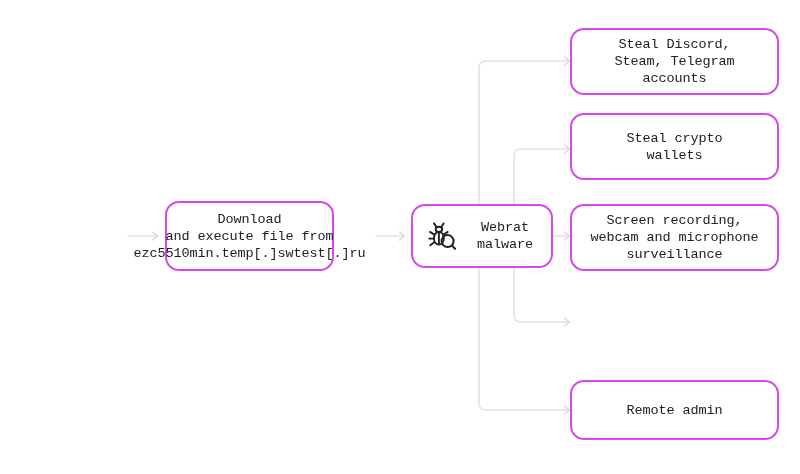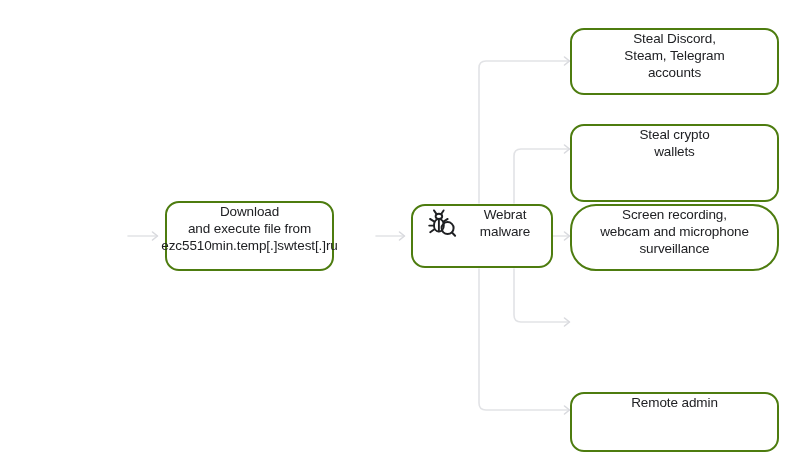--- a/index.html
+++ b/index.html
@@ -24,26 +24,27 @@
     left: 0;
     top: 0;
     width: 800px;
     height: 474px;
     pointer-events: none;
   }
   .node {
     position: absolute;
     box-sizing: border-box;
     background: #ffffff;
-    border: 2px solid #4d7c0f;
+    border: 2px solid #d946ef;
     border-radius: 14px;
     display: flex;
-    align-items: flex-start;
+    align-items: center;
     justify-content: center;
     z-index: 2;
+    font-family: Liberation Mono, monospace;
   }
   .node-label {
     font-size: 13.5px;
     line-height: 17px;
     color: #202124;
     text-align: center;
     letter-spacing: -0.1px;
     white-space: pre-line;
     padding: 0 8px;
   }
@@ -160,29 +161,29 @@
     <span class="node-label">Webrat
 malware</span>
   </div>
 
   <div class="node" style="left:570px; top:28px; width:209px; height:67px;">
     <span class="node-label">Steal Discord,
 Steam, Telegram
 accounts</span>
   </div>
 
-  <div class="node" style="left:570px; top:124px; width:209px; height:78px;">
+  <div class="node" style="left:570px; top:113px; width:209px; height:67px;">
     <span class="node-label">Steal crypto
 wallets</span>
   </div>
 
-  <div class="node" style="left:570px; top:204px; width:209px; height:67px;border-radius:26px;">
+  <div class="node" style="left:570px; top:204px; width:209px; height:67px;">
     <span class="node-label">Screen recording,
 webcam and microphone
 surveillance</span>
   </div>
 
 
-  <div class="node" style="left:570px; top:392px; width:209px; height:60px;">
+  <div class="node" style="left:570px; top:380px; width:209px; height:60px;">
     <span class="node-label">Remote admin</span>
   </div>
 
 </div>
 
 </body></html>

